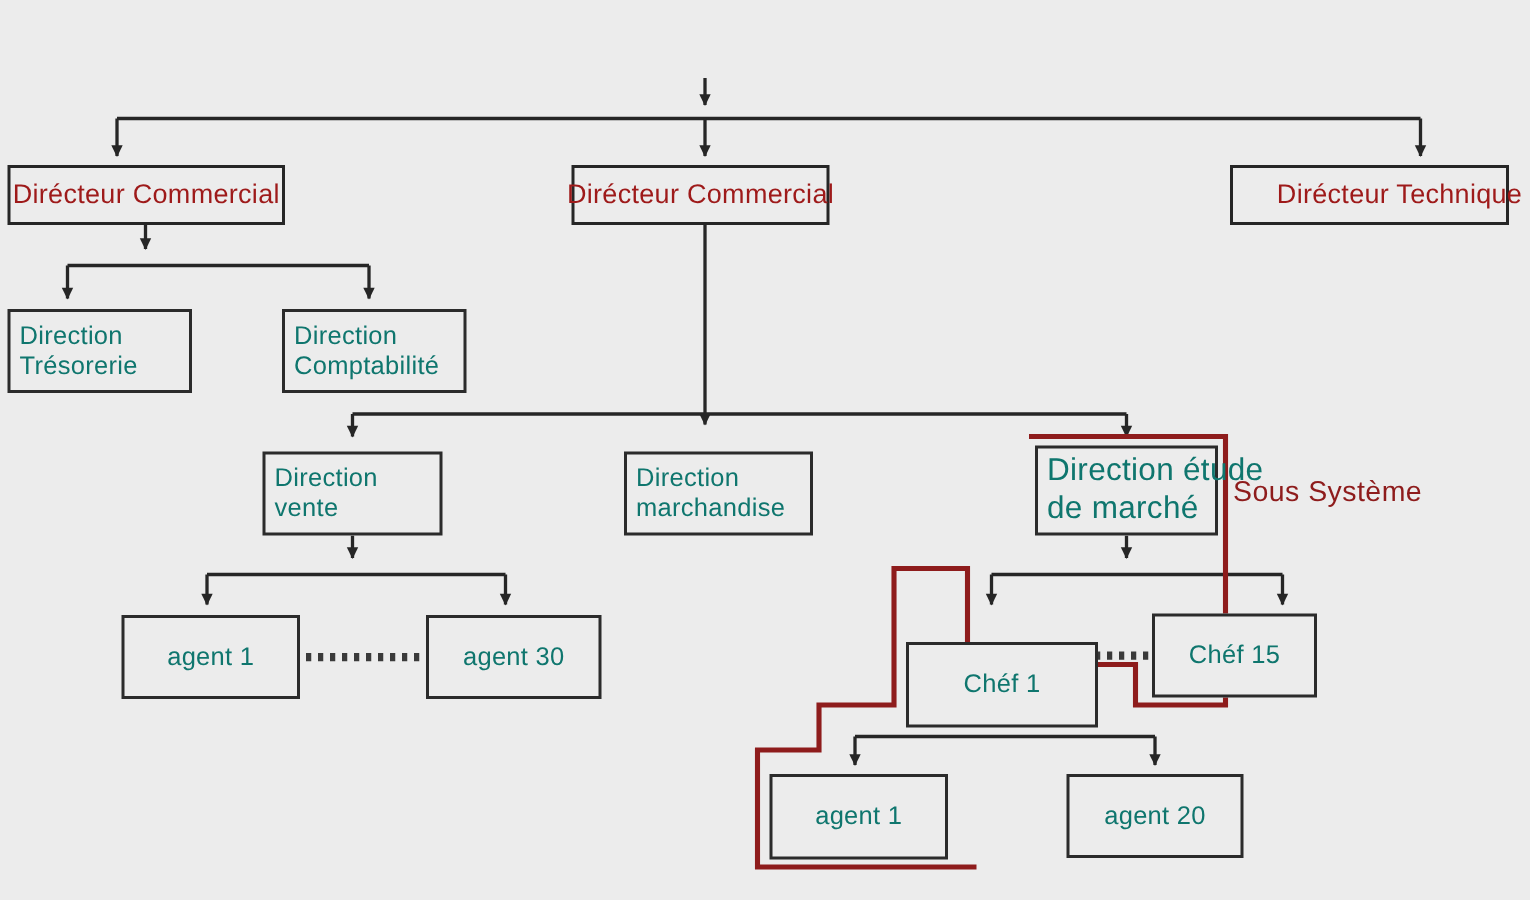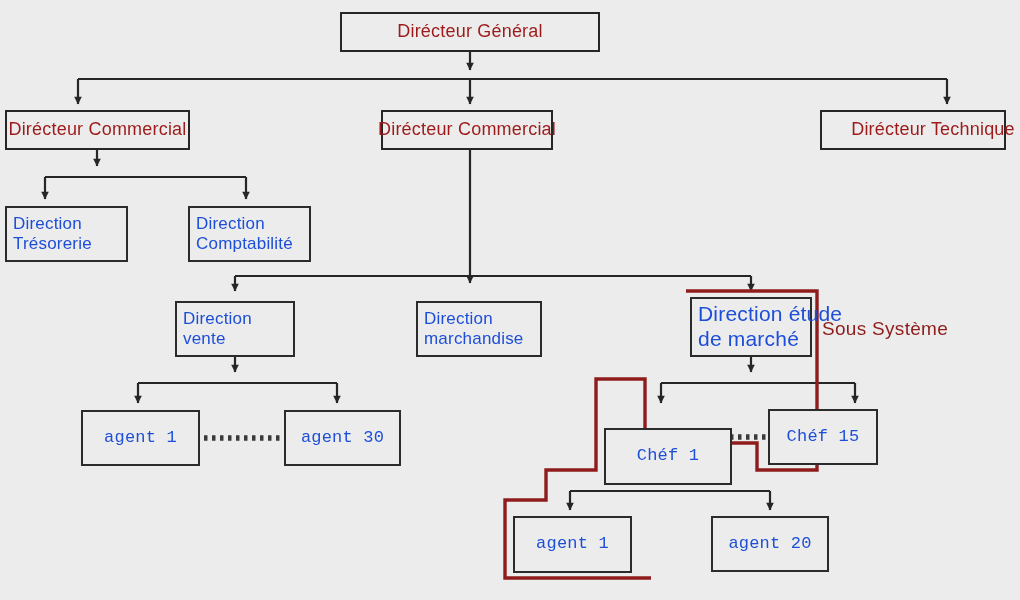--- a/index.html
+++ b/index.html
@@ -23,42 +23,41 @@
     pointer-events: none;
   }
   .node {
     position: absolute;
     box-sizing: border-box;
     background: #ececec;
     border: 2px solid #2b2b2b;
     display: flex;
     flex-direction: column;
     justify-content: center;
-    color: #1d4ed8;
+    color: #0f766e;
     font-size: 17px;
     line-height: 1.18;
     letter-spacing: .2px;
   }
   .node.exec {
     border-width: 2px;
     border-color: #262626;
     color: #9e1a1a;
     align-items: center;
     text-align: center;
     font-size: 18px;
   }
   .node.leftal {
     align-items: flex-start;
     text-align: left;
     padding-left: 6px;
   }
   .node.centeral {
     align-items: center;
     text-align: center;
-    font-family: Liberation Mono, monospace;
   }
   .node .ln { display: block; white-space: nowrap; }
   .subsys-label {
     position: absolute;
     color: #8e1c1c;
     font-size: 19px;
     letter-spacing: .3px;
     white-space: nowrap;
   }
 </style>
@@ -119,23 +118,20 @@
 
     <g stroke="#3a3a3a" stroke-width="5.5" stroke-linecap="butt" stroke-dasharray="3.5 4.5" fill="none">
       <path d="M204,438 L281,438"></path>
       <path d="M722,437 L796,437"></path>
     </g>
 
     <path d="M686,291 L817,291 L817,470 L757,470 L757,443 L645,443
              L645,379 L596,379 L596,470 L546,470 L546,500 L505,500 L505,578 L651,578" fill="none" stroke="#8e1c1c" stroke-width="3.4" stroke-linejoin="miter" stroke-linecap="butt"></path>
   </svg>
 
-  <div class="node exec" style="left:340px; top:12px; width:260px; height:40px;">
-    <span class="ln">Dirécteur Général</span>
-  </div>
 
   <div class="node exec" style="left:5px; top:110px; width:185px; height:40px;">
     <span class="ln">Dirécteur Commercial</span>
   </div>
   <div class="node exec" style="left:381px; top:110px; width:172px; height:40px;">
     <span class="ln">Dirécteur Commercial</span>
   </div>
   <div class="node exec" style="left:820px; top:110px; width:186px; height:40px;padding-left:40px;">
     <span class="ln">Dirécteur Technique</span>
   </div>

